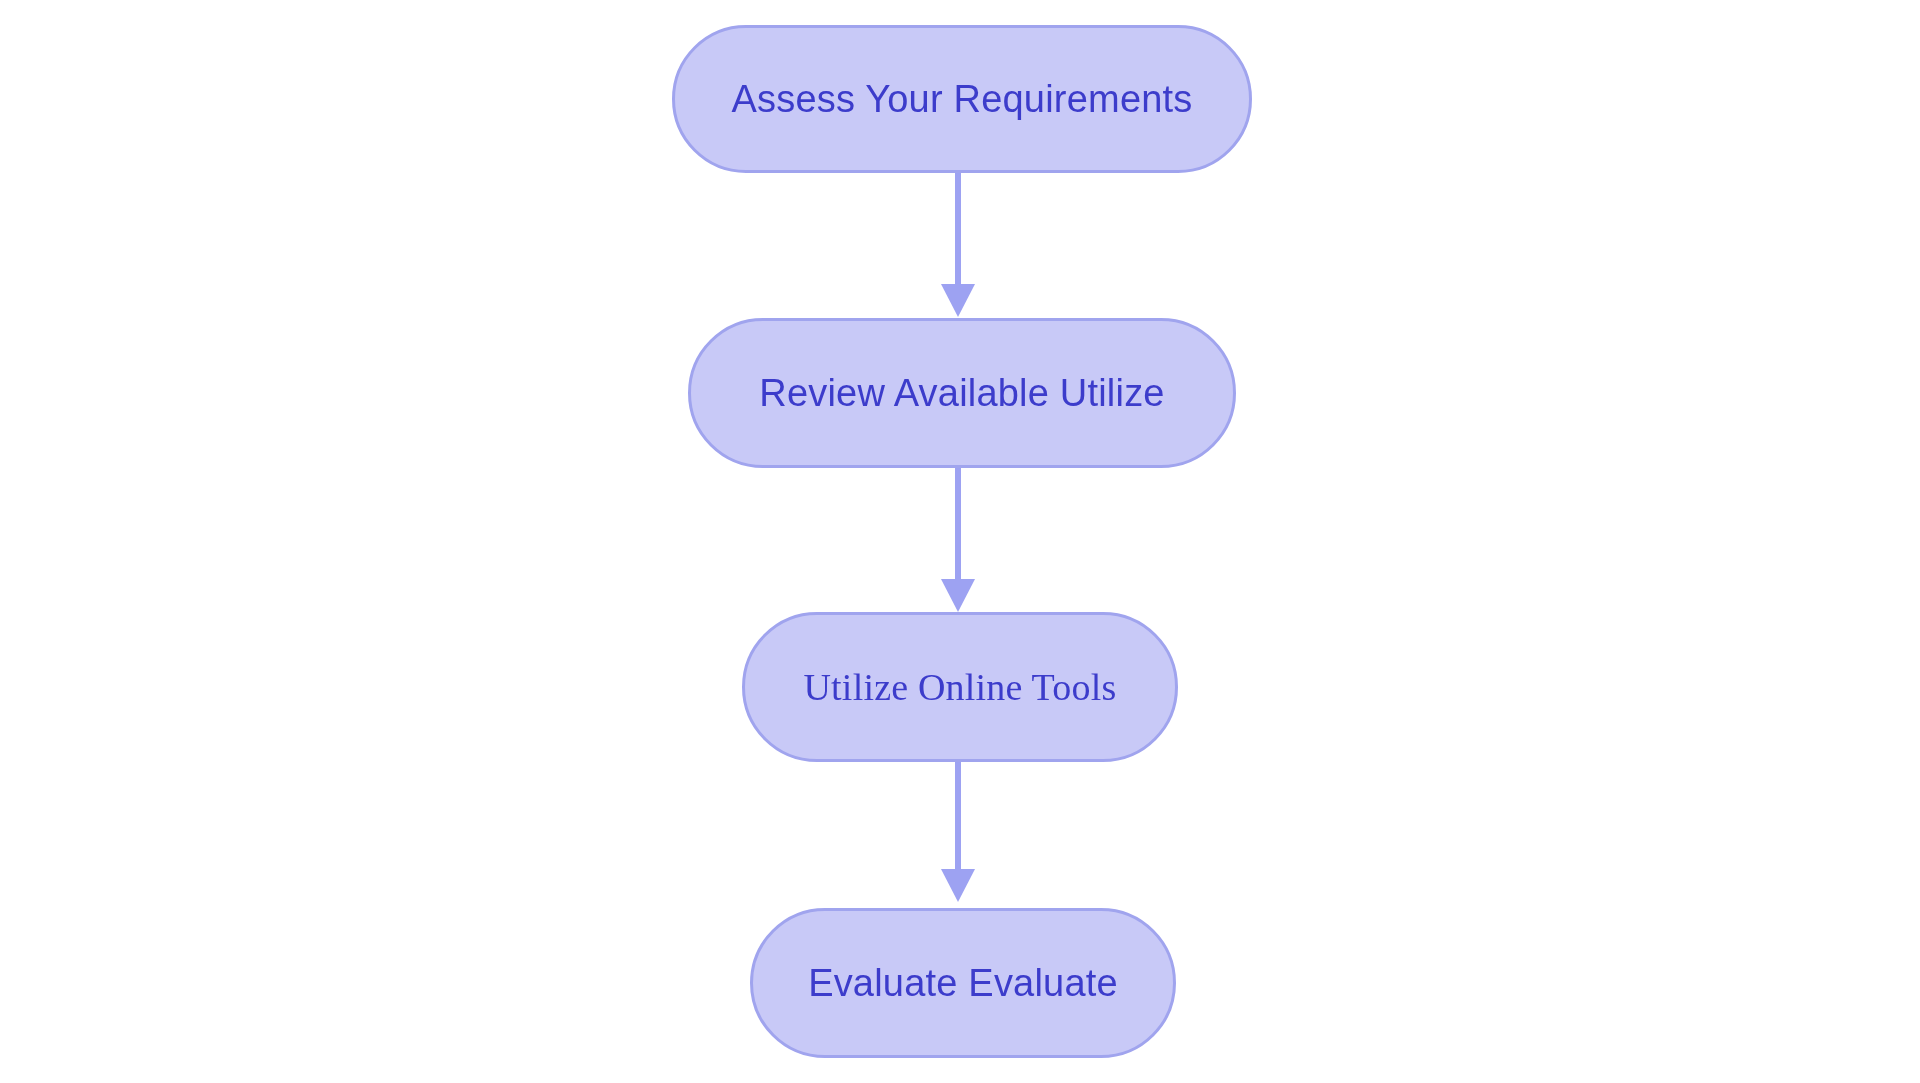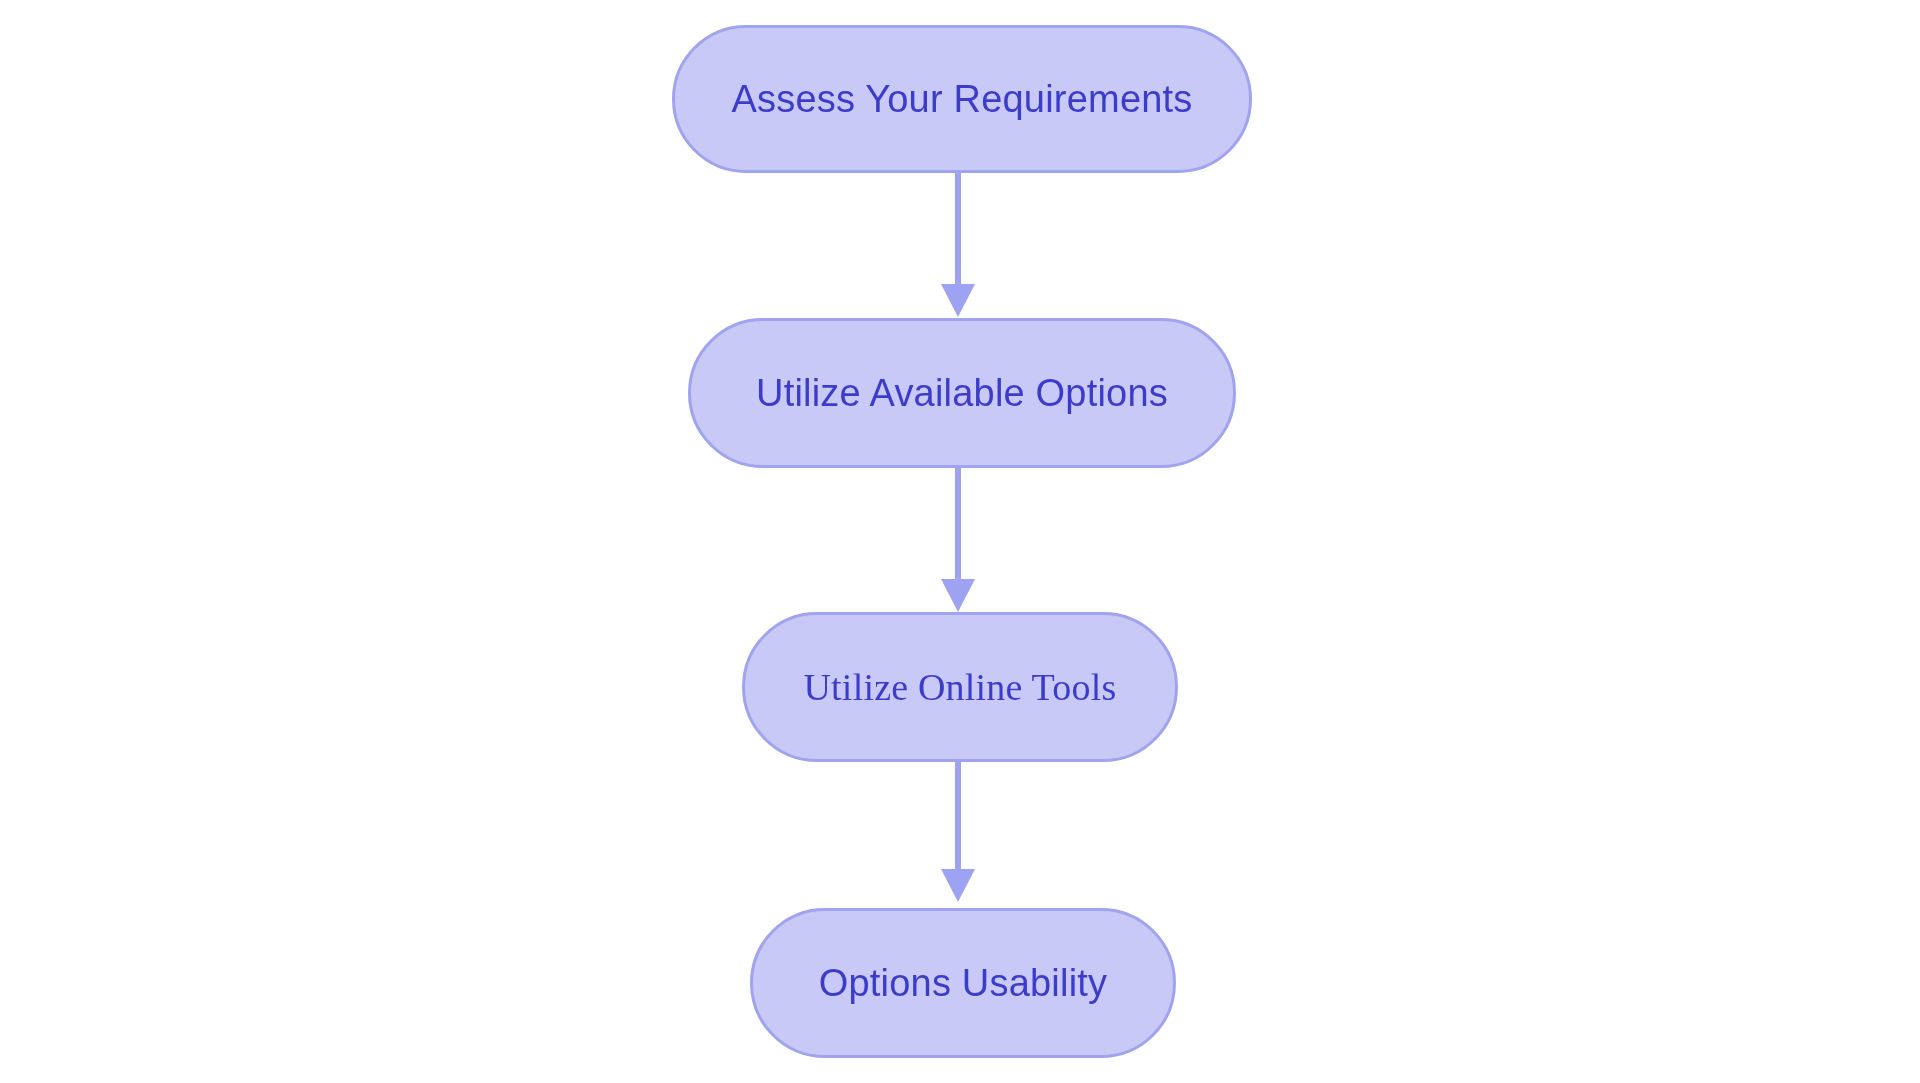--- a/index.html
+++ b/index.html
@@ -69,30 +69,30 @@
 <div class="canvas">
 
   <div class="node node1">
     <span class="label">Assess Your Requirements</span>
   </div>
 
   <div class="arrow-line line1"></div>
   <div class="arrow-head head1"></div>
 
   <div class="node node2">
-    <span class="label">Utilize Available Options</span>
+    <span class="label">Review Available Utilize</span>
   </div>
 
   <div class="arrow-line line2"></div>
   <div class="arrow-head head2"></div>
 
   <div class="node node3">
     <span class="label">Utilize Online Tools</span>
   </div>
 
   <div class="arrow-line line3"></div>
   <div class="arrow-head head3"></div>
 
   <div class="node node4">
-    <span class="label">Options Usability</span>
+    <span class="label">Evaluate Evaluate</span>
   </div>
 
 </div>
 
 </body></html>

